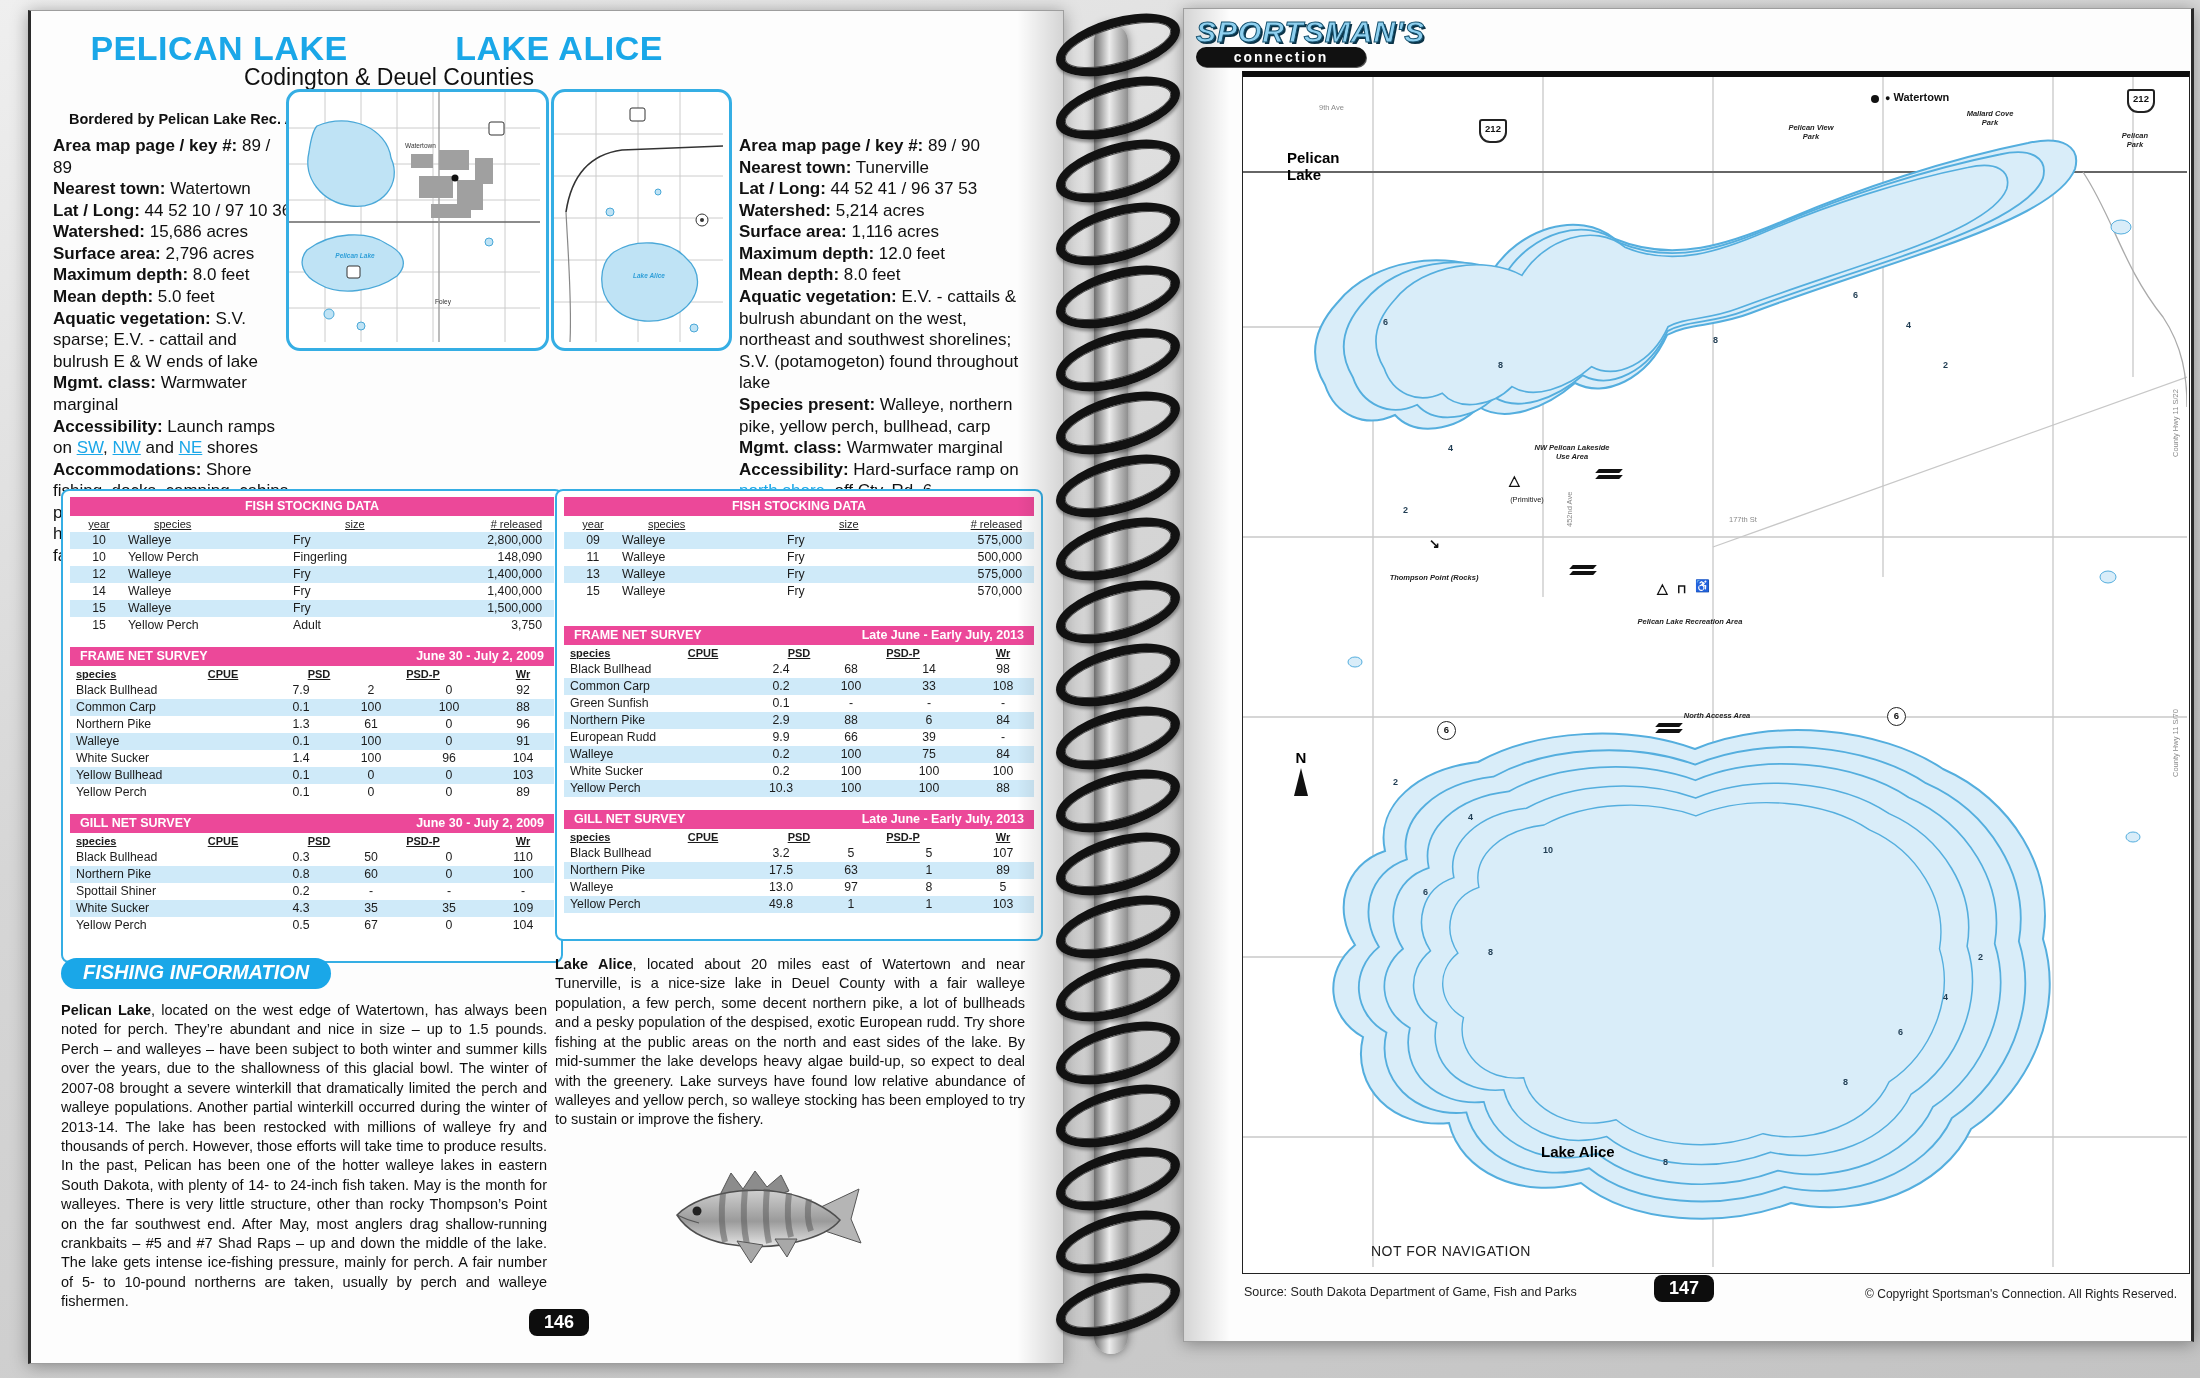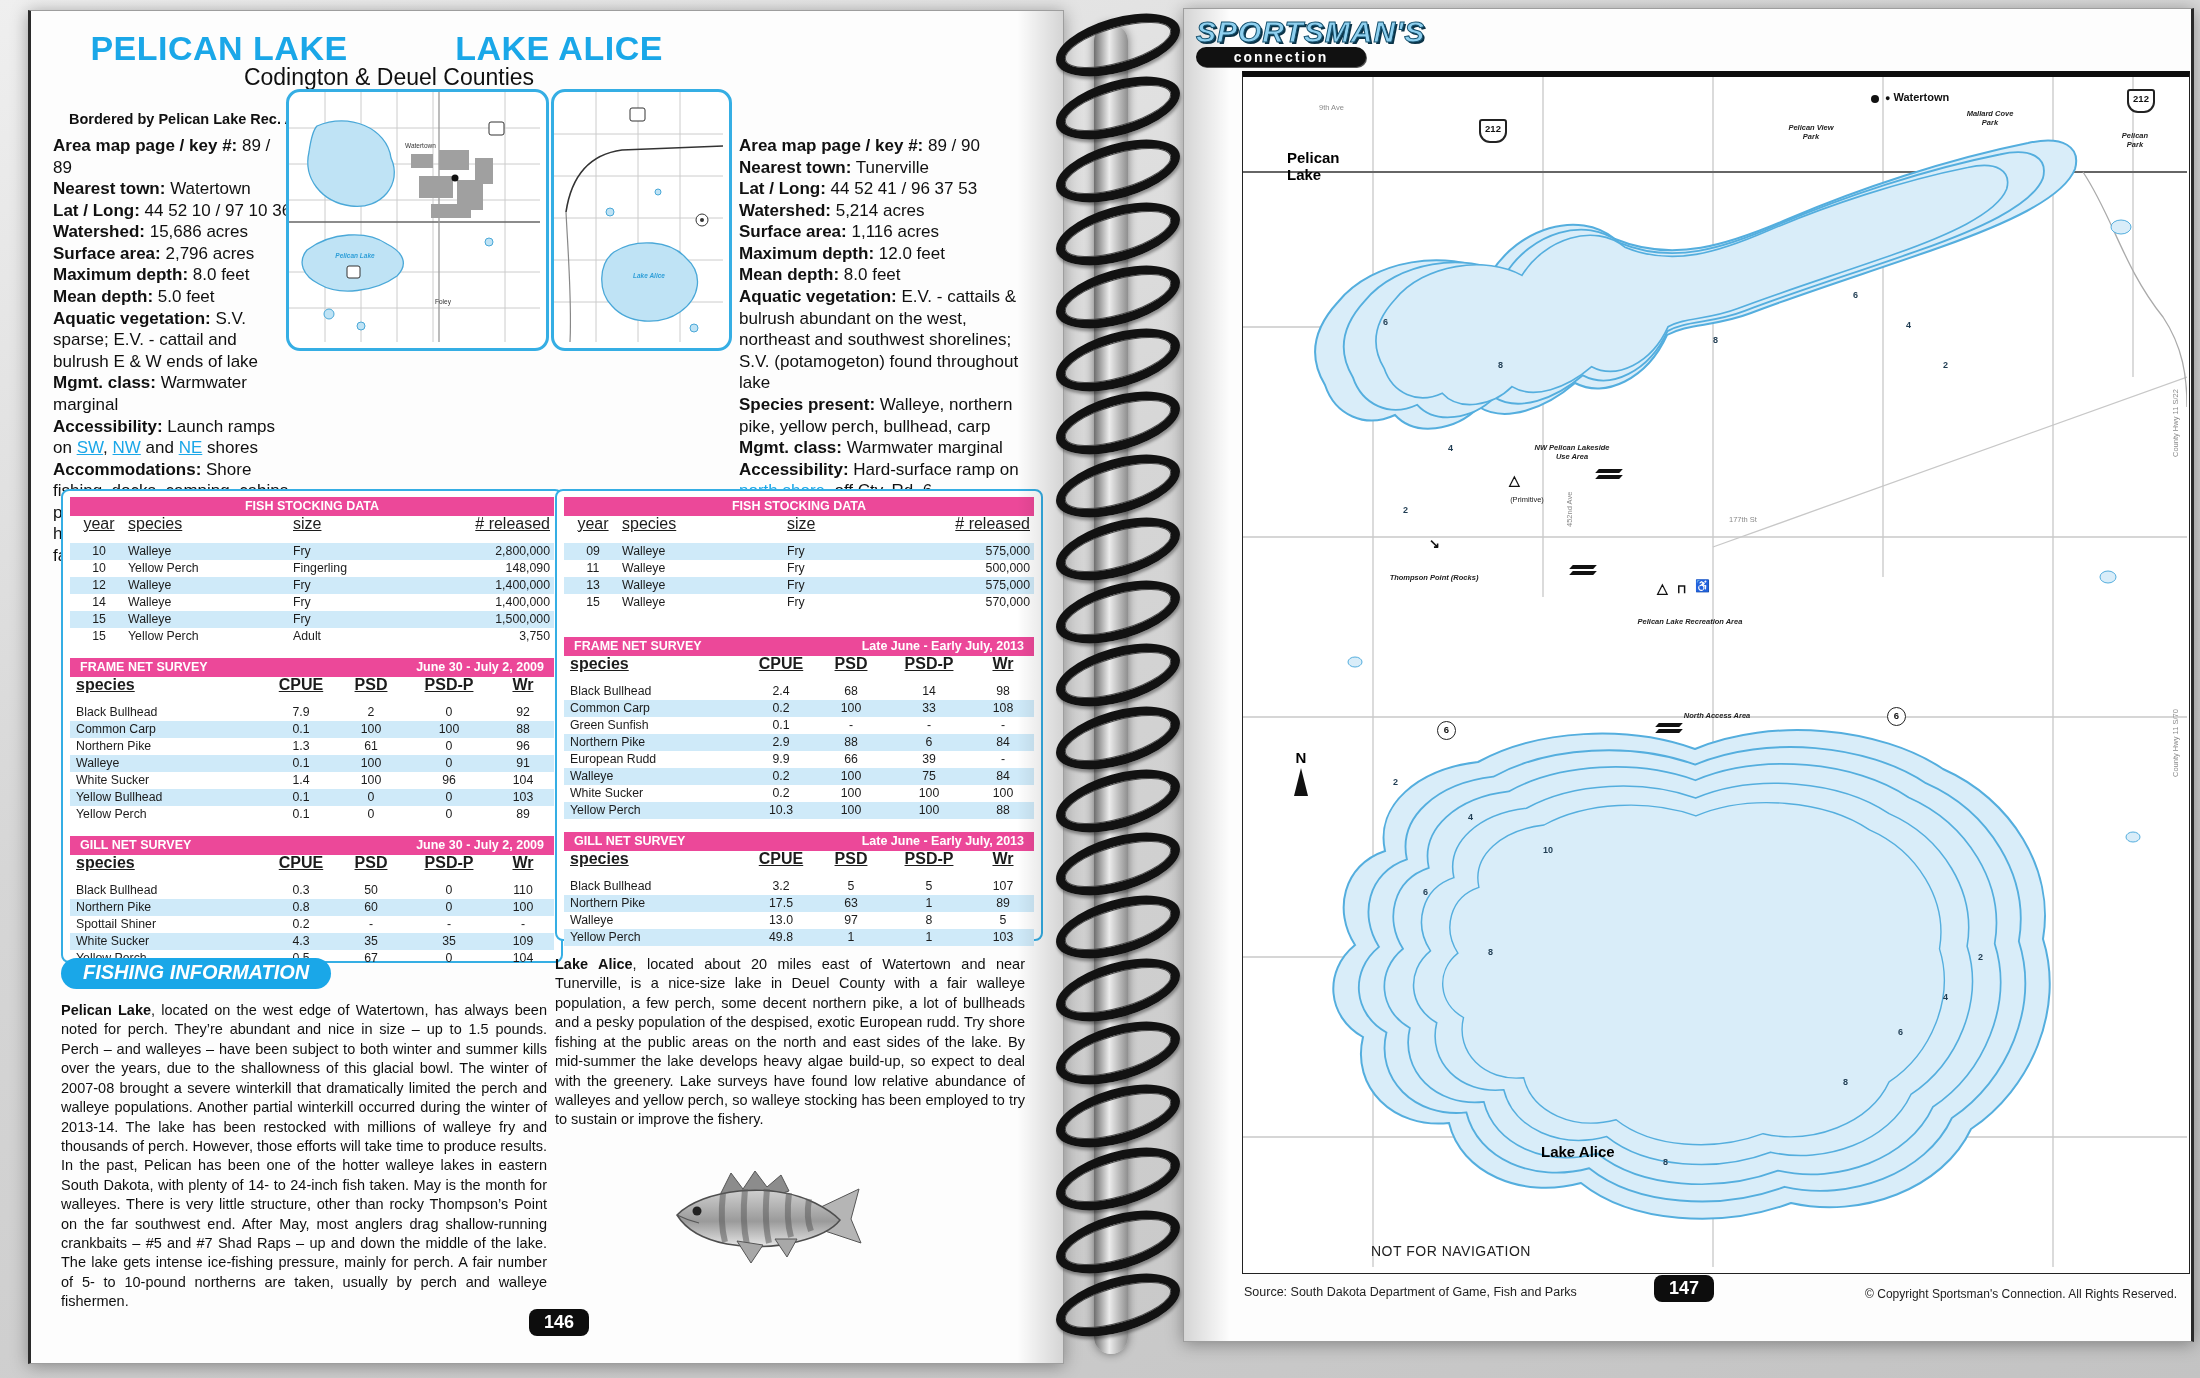--- a/index.html
+++ b/index.html
@@ -22,27 +22,27 @@
   .inset{position:absolute;border:3px solid #35aee4;border-radius:14px;background:#fff;overflow:hidden;}
   .inlab{position:absolute;font-size:6.5px;font-style:italic;font-weight:bold;color:#2f9fd8;line-height:1.1;text-align:center;}
   .inlab.dark{color:#333;font-style:normal;font-weight:normal;}
   .tablebox{position:absolute;border:2.5px solid #35aee4;border-radius:8px;background:#fff;padding:6px 7px;}
   .dtable{margin-bottom:13px;}
   .tbar{background:#ec4899;color:#fff;font-size:12.5px;font-weight:bold;height:19px;line-height:19px;padding:0 10px;}
   .tbar.center{text-align:center;}
   .tbar.split{display:flex;justify-content:space-between;}
   .trow{font-size:12.3px;height:17px;line-height:17px;color:#1c1c1c;}
   .trow.blue{background:#cfeaf9;}
-  .trow.thead{height:27px;line-height:16px;font-size:16px;}
+  .trow.thead{height:16px;line-height:16px;font-size:11px;gap:26px;}
   .thead .c{text-decoration:underline;}
   .survey.thead{font-weight:bold;}
   .stock.thead{font-weight:normal;}
   .trow.stock{display:grid;grid-template-columns:58px 165px 1fr 118px;}
   .stock .c0{text-align:center;}
-  .stock .c3{text-align:right;padding-right:4px;}
+  .stock .c3{text-align:right;padding-right:12px;}
   .trow.survey{display:grid;grid-template-columns:1.45fr 70px 70px 86px 62px;}
   .survey .c{text-align:center;}
   .survey .c0{text-align:left;padding-left:6px;}
   .fishpill{position:absolute;background:#1aa7e8;color:#fff;font-style:italic;font-weight:bold;font-size:20px;padding:3px 22px 5px;border-radius:16px;}
   .para{position:absolute;font-size:14.5px;line-height:1.34;text-align:justify;color:#101010;}
   .pagebadge{position:absolute;background:#0d0d0d;color:#fff;font-weight:bold;font-size:18px;padding:3px 15px;border-radius:8px;}
   
   .logo{position:absolute;left:12px;top:6px;width:170px;text-align:center;}
   .logo1{font-size:30px;font-weight:bold;font-style:italic;color:#8fd0ef;-webkit-text-stroke:1px #15516f;text-shadow:2px 2px 0 #0b3347;letter-spacing:1px;white-space:nowrap;}
   .logo2wrap{background:#111;border-radius:10px;padding:1px 10px;margin-top:-2px;box-shadow:1px 1px 0 #555;}

